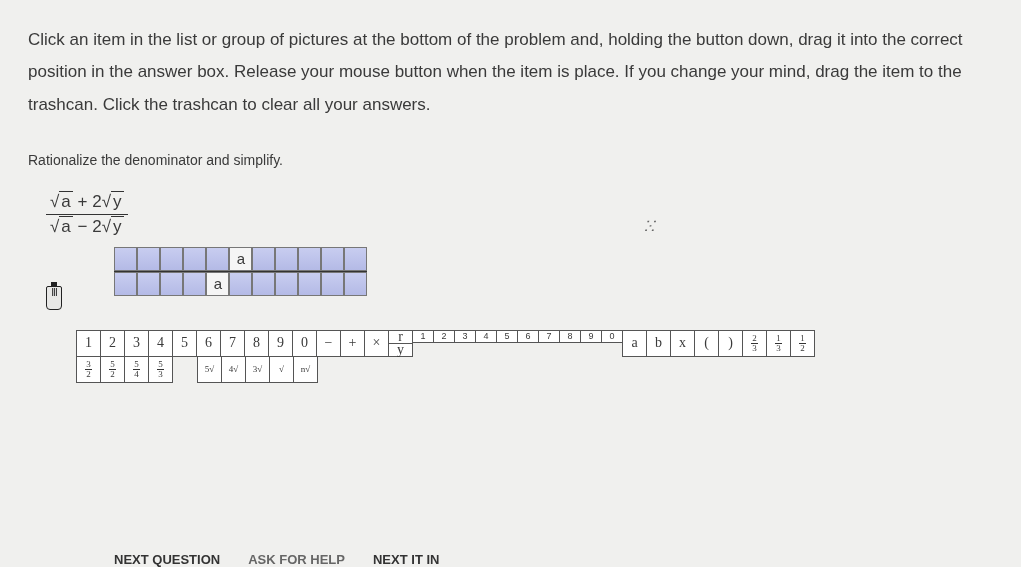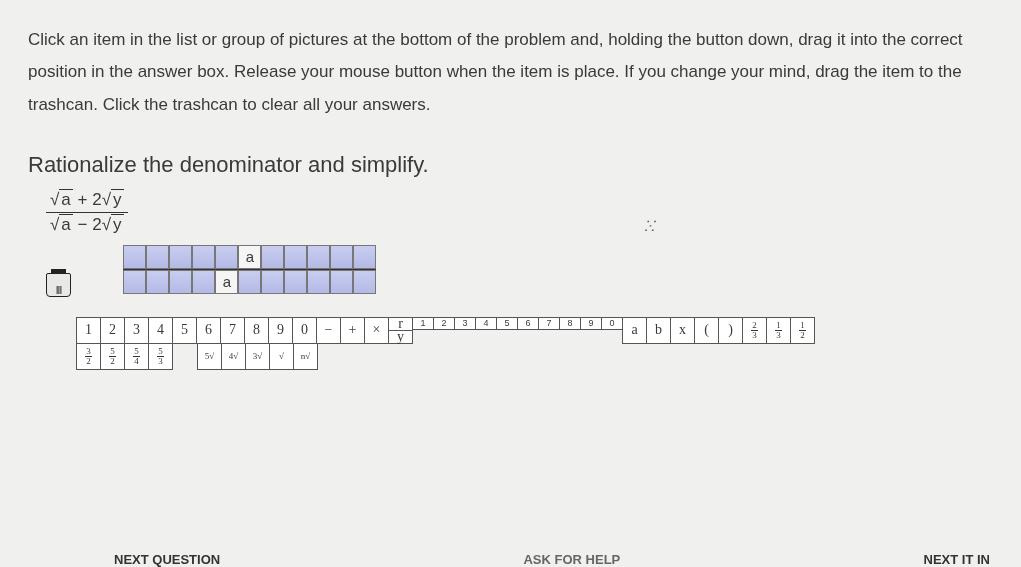--- a/index.html
+++ b/index.html
@@ -6,34 +6,34 @@
   body {
     font-family: Arial, Helvetica, sans-serif;
     background: #f0f0ee;
     padding: 24px 28px 0 28px;
     width: 1021px;
     height: 567px;
     overflow: hidden;
     color: #3a3a3a;
   }
   .instructions { font-size: 17px; line-height: 1.9; margin-bottom: 31px; }
-  .prompt { font-size: 22px; margin-bottom: 12px; }
+  .prompt { font-size: 14px; }
   .expression { margin-bottom: 10px; margin-left: 18px; }
   .frac { display: inline-block; text-align: center; vertical-align: middle; }
-  .frac .num { display: block; border-bottom: 1.5px solid #333; padding: 0 4px 2px; font-size: 17px;}
+  .frac .num { display: block; border-bottom: 1.5px solid #333; padding: 0 4px 2px; font-size: 17px; margin-top: 24px;}
   .frac .den { display: block; padding: 2px 4px 0; font-size: 17px; text-align: right;}
   .rad { display: inline-block; position: relative; }
   .rad::before { content: "√"; }
   .rad .radicand { border-top: 1.5px solid #333; padding: 0 2px; }
   .trash {
     margin-left: 18px;
     margin-bottom: 20px;
     display: inline-flex;
-    width: 25px; height: 24px;
-    align-items: flex-end; justify-content: center;
+    width: 16px; height: 24px;
+    align-items: flex-start; justify-content: center;
     border: 1.5px solid #222;
     border-radius: 2px 2px 4px 4px;
     background: #e8e8e6;
     position: relative;
     cursor: pointer;
   }
   .trash::before {
     content: "";
     position: absolute; top: -5px; left: 4px; right: 4px; height: 4px;
     background: #222;
@@ -69,21 +69,21 @@
   .minifrac .b { display:block; padding:0 1px;}
   .exp-group { display:flex; flex-direction:column; align-items:flex-start;}
   .exp-group .sup-row { display:flex; height:12px; margin-bottom:-1px;}
   .supcell {
     width:22px; height:13px; border:1px solid #555; background:#fff;
     display:flex; align-items:center; justify-content:center;
     font-size:9px; margin-right:-1px;
   }
   .footer {
     position: absolute; bottom: 0; left: 0; right: 0;
-    display: flex; justify-content: space-between; align-items: flex-end;
+    display: flex; align-items: flex-end;
     padding: 0 17px 0 100px;
     height: 24px; overflow:hidden;
   }
   .footer .btn {
     font-size: 13px; font-weight: bold; color: #333;
     padding: 8px 14px 0;
     cursor: pointer;
   }
   .footer .mid { font-size:13px; color:#666; padding-bottom:0;}
   .cursor-mark { position: absolute; left: 644px; top: 218px; font-style: italic; color:#666; font-size:14px;}

